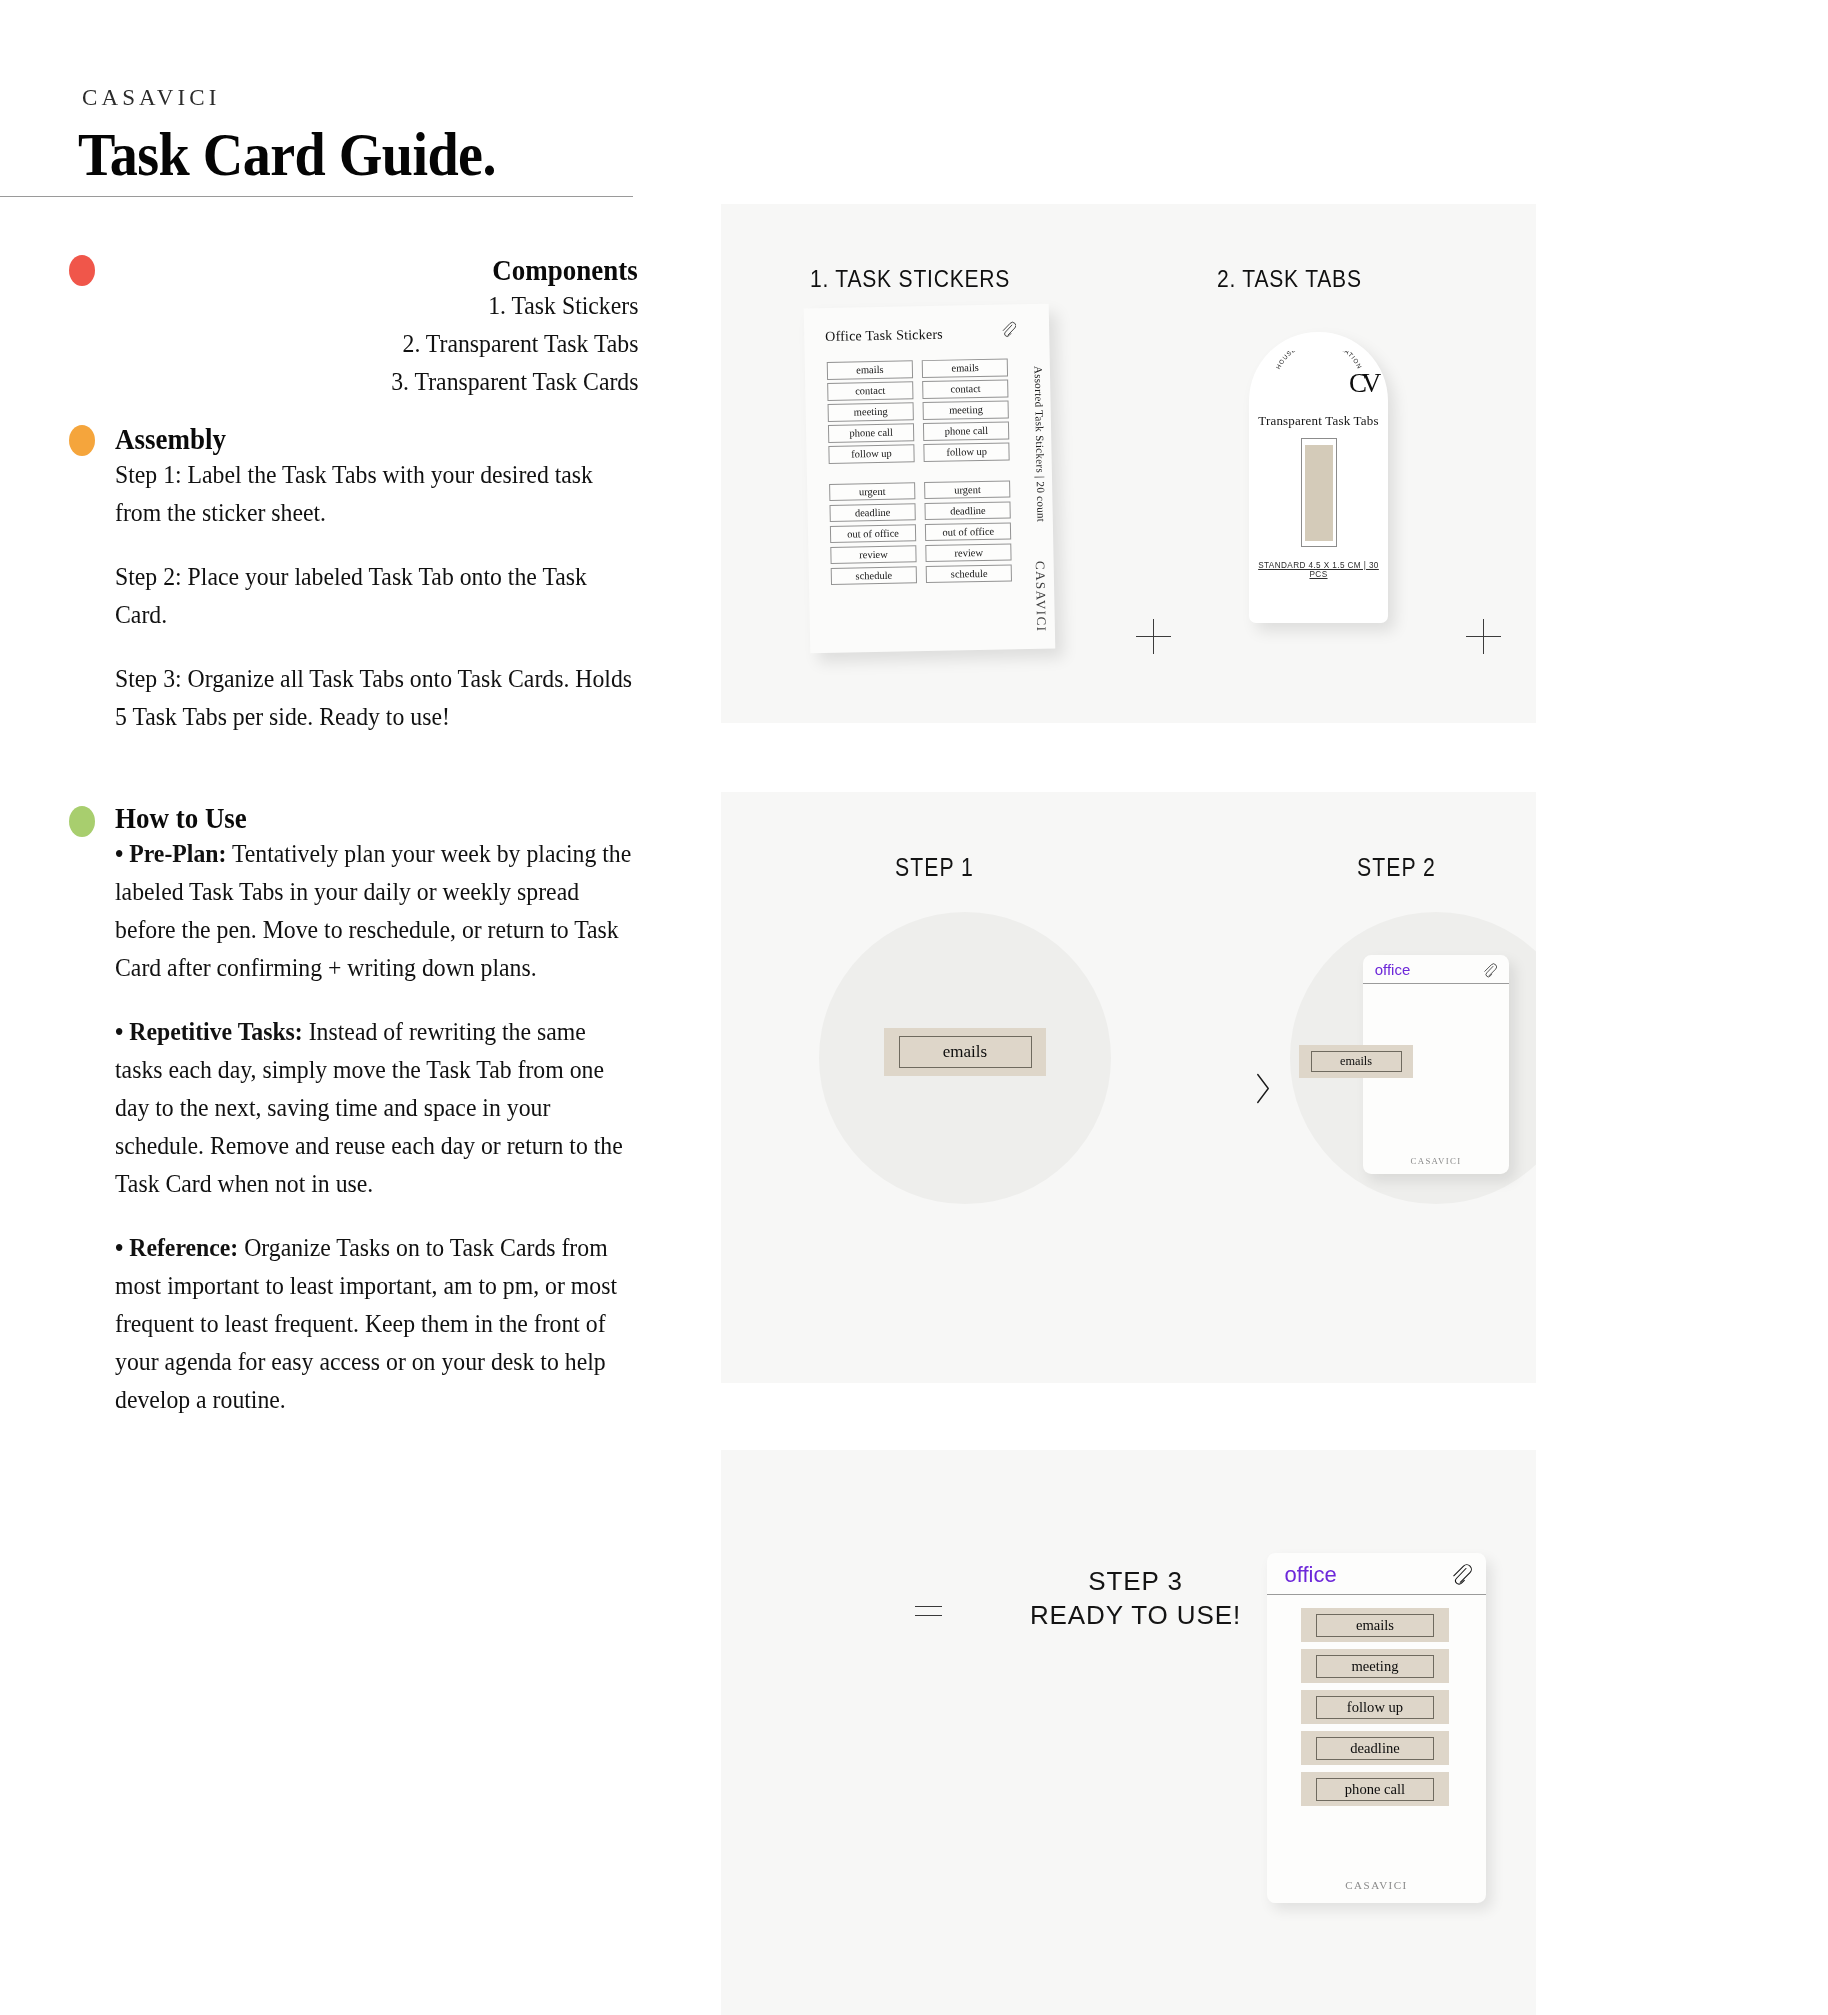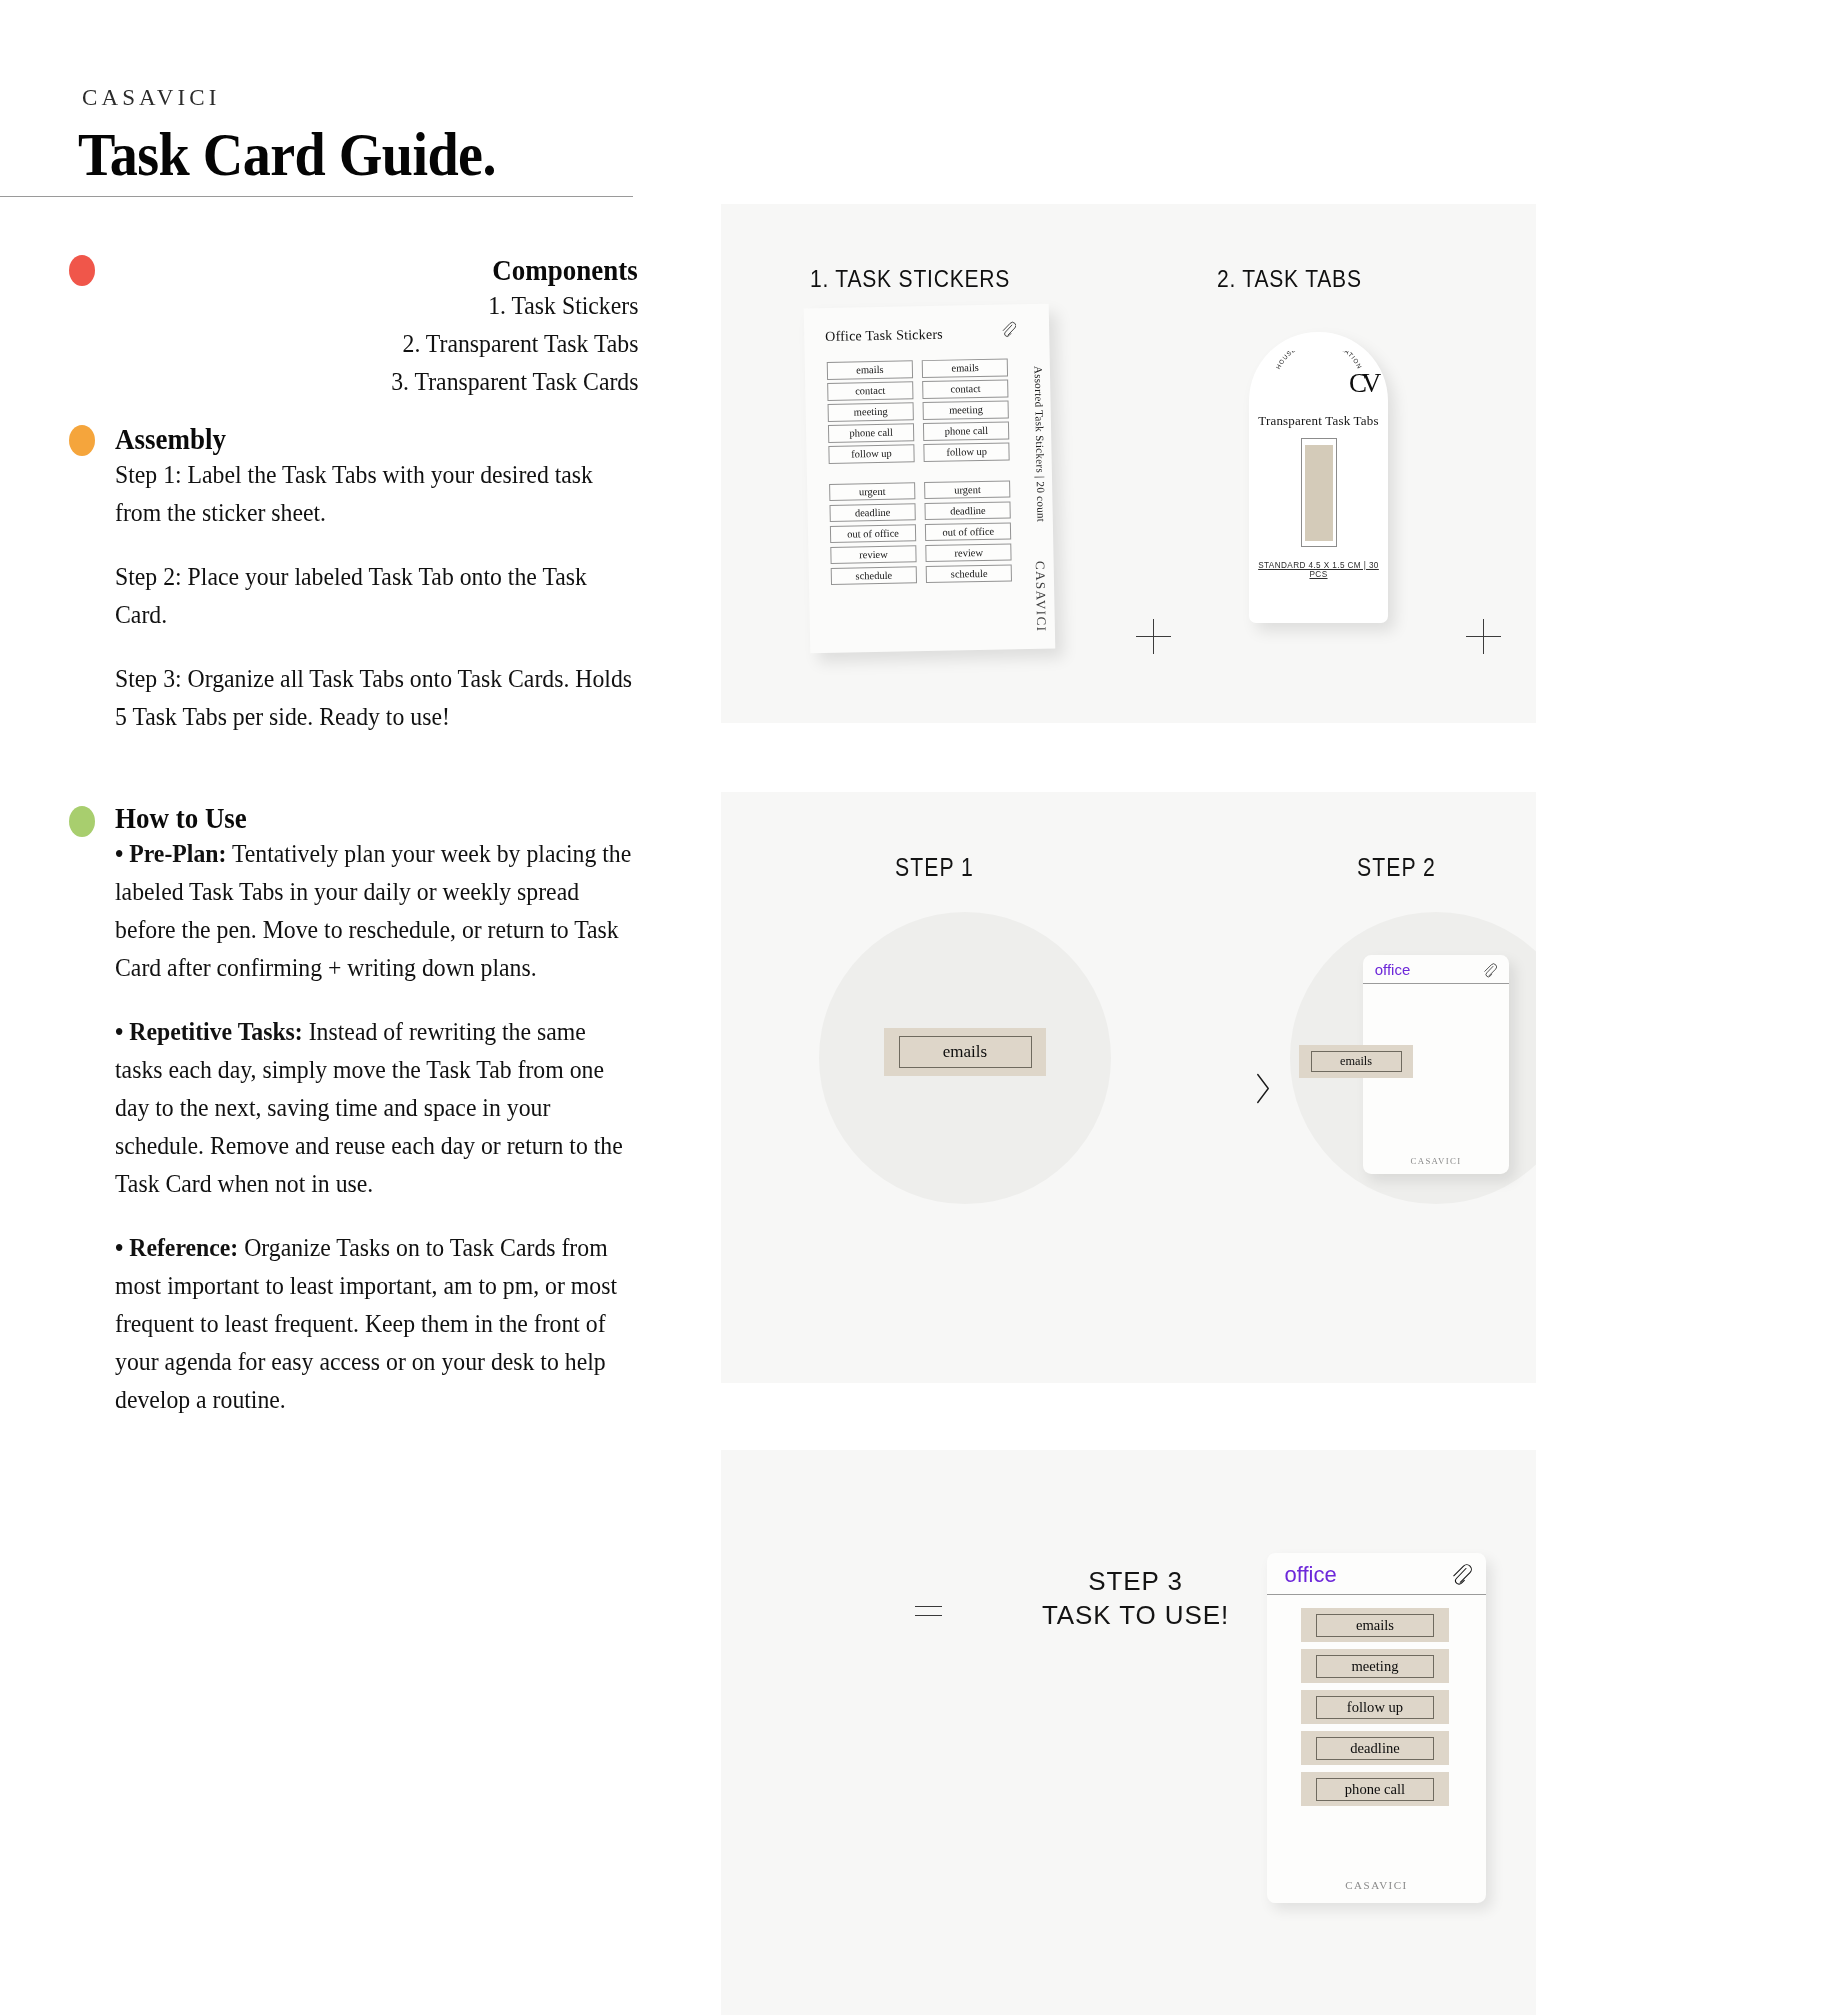--- a/index.html
+++ b/index.html
@@ -524,21 +524,21 @@
         <div class="tab-chip-inner">emails</div>
       </div>
     </div>
 
     <div class="panel" id="panel-ready">
 
       <div class="equals-sign"></div>
 
       <div class="ready-text">
         <div>STEP 3</div>
-        <div>TASK TO USE!</div>
+        <div>READY TO USE!</div>
       </div>
 
       <div class="task-card" id="card-panel3">
         <div class="card-head">
           <div class="card-head-title">office</div>
           <div class="card-head-clip">
             <svg width="24.5" height="26" viewBox="0 0 30 32">
               <path d="M22 8 L10.5 20 a4.2 4.2 0 0 0 6 6 L20 22.5 M7 17 L19 5 a5.6 5.6 0 0 1 8 8 L15 25" fill="none" stroke="#111" stroke-width="1.3" stroke-linecap="round"></path>
             </svg>
           </div>

